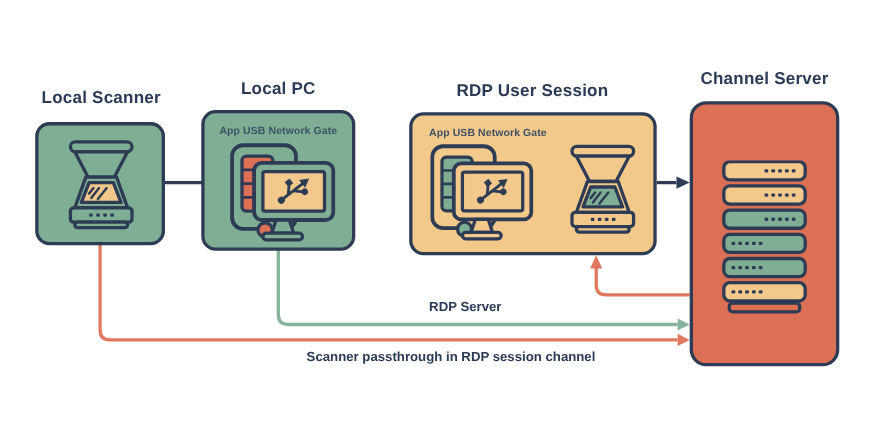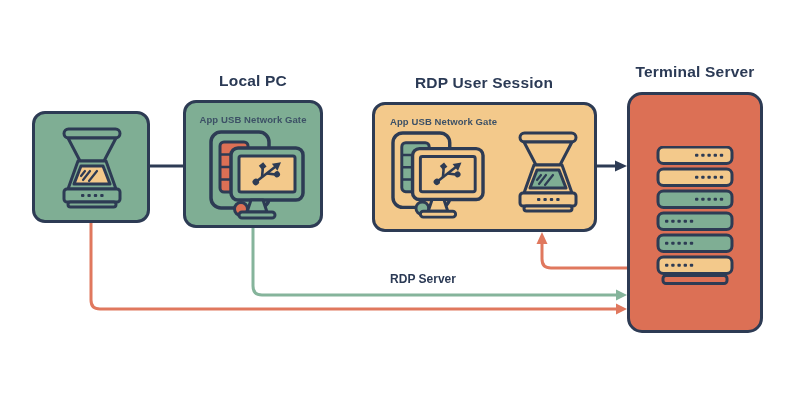--- a/index.html
+++ b/index.html
@@ -55,23 +55,24 @@
       <path d="M91,222 V300 Q91,309 100,309 H616" stroke="#E0785E" stroke-width="3" fill="none"></path>
       <polygon points="616,303.5 627,309 616,314.5" fill="#E0785E"></polygon>
     </g>
 
     <g>
       <path d="M627,268 H551 Q542,268 542,259 V243" stroke="#E0785E" stroke-width="3" fill="none"></path>
       <polygon points="536.5,244 547.5,244 542,232" fill="#E0785E"></polygon>
     </g>
   </svg>
 
+  <div class="node-title" style="left:92px;top:81px;">Local Scanner</div>
   <div class="node-title" style="left:253px;top:72px;">Local PC</div>
   <div class="node-title" style="left:484px;top:74px;">RDP User Session</div>
-  <div class="node-title" style="left:695px;top:63px;">Terminal Server</div>
+  <div class="node-title" style="left:695px;top:63px;">Channel Server</div>
 
   <div class="node-box box-green" style="left:32px;top:111px;width:118px;height:112px;">
     <svg class="icon" style="left:17px;top:13px;" width="80" height="84" viewBox="0 0 80 84">
       <g fill="#7FAE94" stroke="#2D3B54" stroke-width="3" stroke-linejoin="round">
         <rect x="12" y="2" width="56" height="9" rx="4.5"></rect>
         <path d="M16,11 L28,34 H52 L64,11 Z"></path>
         <path d="M26,34 H54 L64,62 H16 Z"></path>
         <path d="M29,39 H51 L58,57 H22 Z" fill="#F3C98B"></path>
         <rect x="12" y="62" width="56" height="13" rx="3"></rect>
         <rect x="16" y="75" width="48" height="5" rx="2.5"></rect>
@@ -193,14 +194,15 @@
         <rect x="9" y="117.8" width="3.4" height="3" rx="1"></rect>
           <rect x="15.2" y="117.8" width="3.4" height="3" rx="1"></rect>
           <rect x="21.4" y="117.8" width="3.4" height="3" rx="1"></rect>
           <rect x="27.6" y="117.8" width="3.4" height="3" rx="1"></rect>
           <rect x="33.8" y="117.8" width="3.4" height="3" rx="1"></rect>
       </g>
     </svg>
   </div>
 
   <div class="conn-label" style="left:423px;top:272px;">RDP Server</div>
+  <div class="conn-label" style="left:410px;top:317px;">Scanner passthrough in RDP session channel</div>
 
 </div>
 
 </body></html>

